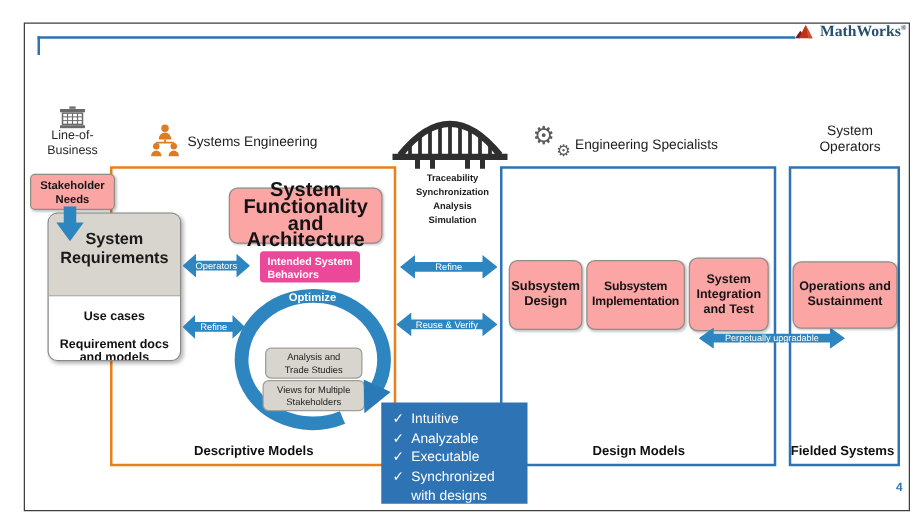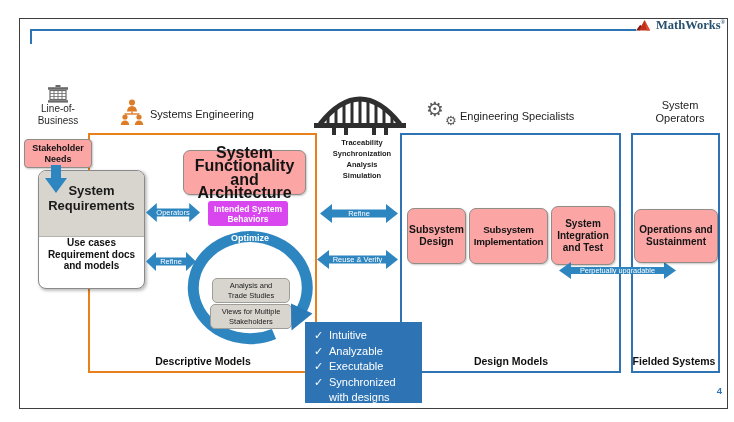--- a/index.html
+++ b/index.html
@@ -24,22 +24,22 @@
             text-align:center;font-size:7.5px;line-height:9.5px;color:#222}
   .footerLbl{font-weight:bold;font-size:10.5px;text-align:center;color:#101010}
   .darrow{position:absolute}
   .darrow svg{position:absolute;left:0;top:0;display:block}
   .darrow .lbl{position:absolute;inset:0;display:flex;align-items:center;justify-content:center;
                color:#fff;font-size:7.5px;white-space:nowrap}
   .sr-box{left:38px;top:170px;width:105px;height:117px;border:1px solid #8a8a8a;border-radius:8px;background:#fff;
           overflow:hidden;box-shadow:1.5px 1.5px 3px rgba(0,0,0,.25);text-align:center}
   .sr-head{height:53px;background:#d8d4ce;border-bottom:1px solid #b5b2ac;font-weight:bold;font-size:13px;line-height:15px;padding-top:12px}
   .sr-item{font-weight:bold;font-size:10px;line-height:11.5px;color:#111}
-  .green-box{left:208px;top:201px;width:80px;height:25px;background:#d946ef;border-radius:3px;color:#fff;
-             display:flex;align-items:center;justify-content:center;text-align:center;font-size:8.5px;line-height:10px;font-weight:600}
+  .green-box{left:208px;top:201px;width:80px;height:25px;background:#ec4899;border-radius:3px;color:#fff;
+             display:flex;align-items:center;justify-content:center;text-align:left;font-size:8.5px;line-height:10px;font-weight:600}
   .optimize-lbl{left:210px;top:233px;width:80px;text-align:center;color:#fff;font-size:9px;font-weight:600}
   .callout{left:305px;top:322px;width:117px;height:81px;background:#2e74b5;color:#fff;padding:6px 0 0 9px;box-sizing:border-box}
   .callout .row{display:flex;font-size:11px;line-height:15.5px}
   .callout .chk{width:15px;flex:0 0 15px}
   .callout .ctext{flex:1;padding-right:4px}
   .bridge-caption{left:314px;top:137px;width:96px;text-align:center;font-weight:bold;font-size:7.5px;line-height:11px;color:#1c1c1c}
   .gear{color:#5a5a5a;line-height:1}
   .pagenum{left:700px;top:385px;width:22px;text-align:right;color:#2e74b5;font-weight:bold;font-size:9.5px}
 </style>
 </head>
@@ -106,22 +106,22 @@
   <div class="abs footerLbl" style="left:128px;top:355px;width:150px">Descriptive Models</div>
   <div class="abs footerLbl" style="left:436px;top:355px;width:150px">Design Models</div>
   <div class="abs footerLbl" style="left:629px;top:355px;width:90px">Fielded Systems</div>
 
   <div class="abs grayBox pl" style="left:24px;top:139px;width:66px;height:27px;font-size:9px;line-height:10.5px;border-radius:4px">Stakeholder
 Needs</div>
 
   <div class="abs sr-box">
     <div class="sr-head pl">System
 Requirements</div>
-    <div class="sr-item" style="">Use cases</div>
-    <div class="sr-item pl" style="">Requirement docs
+    <div class="sr-item" style="margin-top:11px">Use cases</div>
+    <div class="sr-item pl" style="margin-top:10px">Requirement docs
 and models</div>
   </div>
 
   <svg class="abs" style="left:45px;top:165px" width="22" height="28" viewBox="0 0 22 28">
     <polygon points="6,0 16,0 16,13 22,13 11,28 0,13 6,13" fill="#2e86c1"></polygon>
   </svg>
 
   <div class="darrow" style="left:146px;top:203px;width:54px;height:19px">
       <svg width="54" height="19" viewBox="0 0 54 19">
         <polygon points="0,9.5 10.8,0 10.8,5.51 43.2,5.51 43.2,0 54,9.5 43.2,19 43.2,13.49 10.8,13.49 10.8,19" fill="#2e86c1"></polygon>

